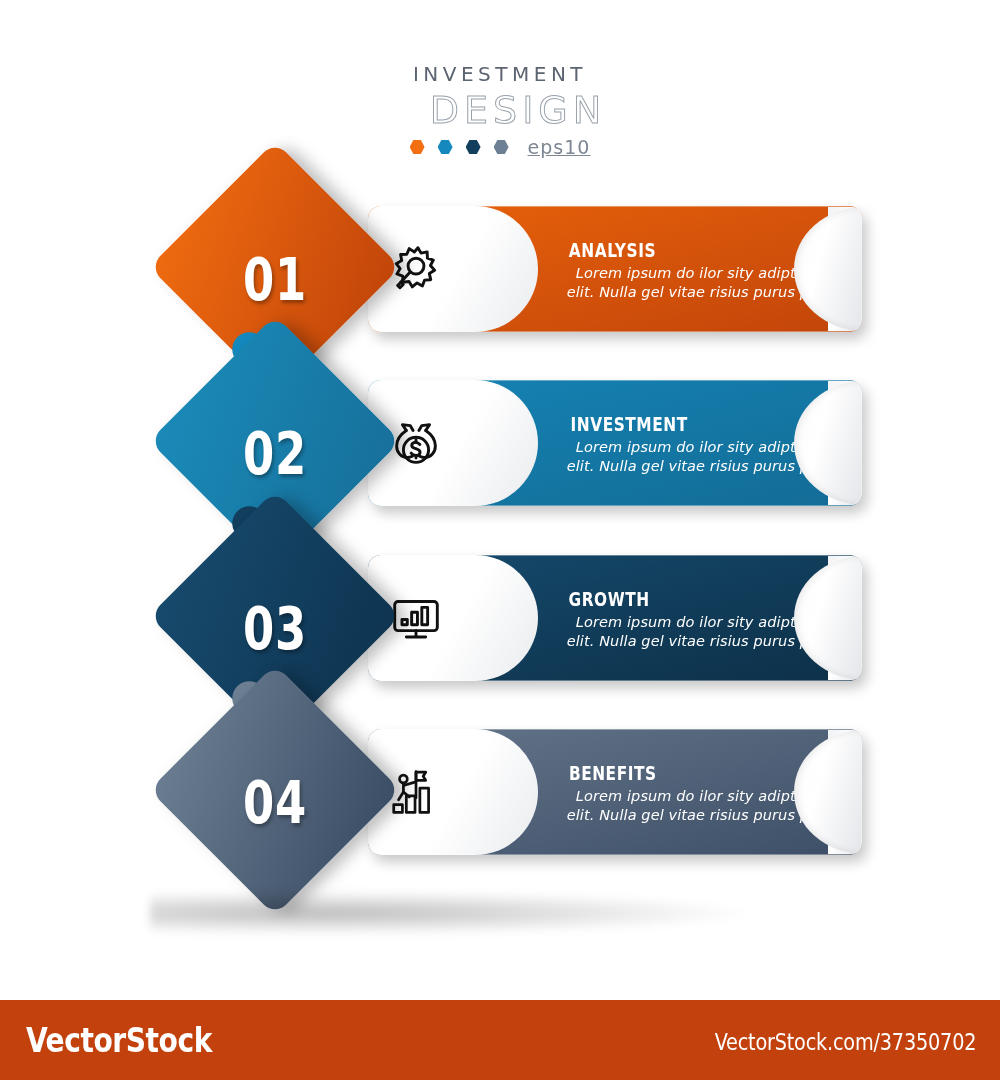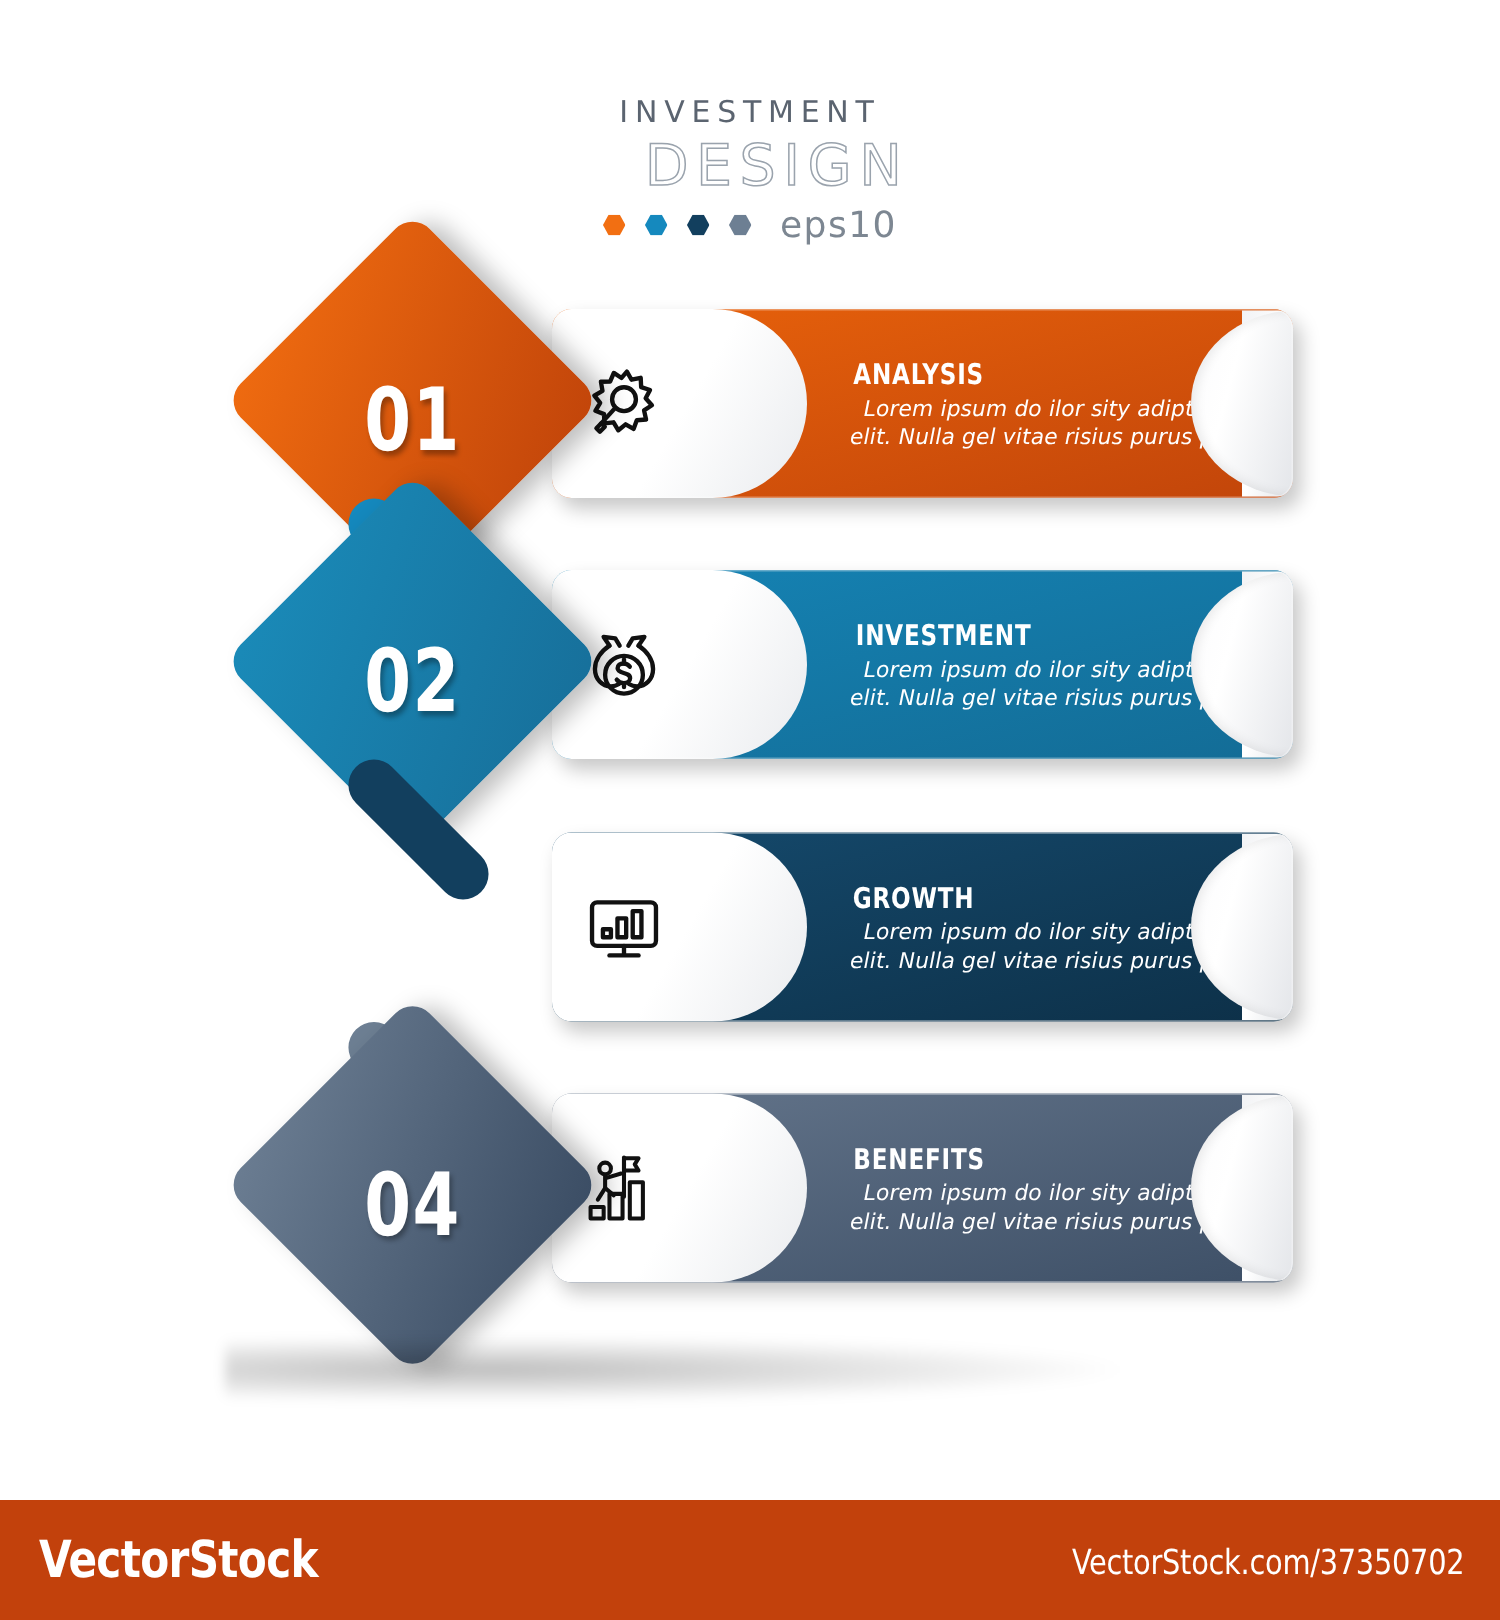--- a/index.html
+++ b/index.html
@@ -19,22 +19,22 @@
     font-family:"DejaVu Sans", sans-serif;
   }
   .hdr-line2{
     font-size:38px;letter-spacing:5px;color:#ffffff;font-weight:400;
     -webkit-text-stroke:1px #9aa3ad;
     font-family:"DejaVu Sans", sans-serif;
     margin-top:2px;line-height:44px;padding-left:36px;
   }
   .hdr-dots{margin-top:4px;display:flex;justify-content:center;align-items:center;gap:13px;}
   .hex{width:15px;height:15px;clip-path:polygon(25% 4%,75% 4%,100% 50%,75% 96%,25% 96%,0% 50%);}
-  .eps{font-size:24px;color:#7d8792;letter-spacing:1px;margin-left:6px;
-       font-family:"DejaVu Sans", sans-serif;}
+  .eps{font-size:19px;color:#7d8792;letter-spacing:1px;margin-left:6px;
+       font-family:"DejaVu Sans", sans-serif;text-decoration:underline;}
 
   
   .row{position:absolute;left:0;width:1000px;height:180px;}
   .row1{top:180px}.row2{top:354px}.row3{top:529px}.row4{top:703px}
 
   
   .sq-wrap{position:absolute;left:160px;top:0;width:230px;height:230px;}
   .sq{
     position:absolute;left:26px;top:-2px;width:178px;height:178px;
     transform:rotate(-45deg);
@@ -206,20 +206,24 @@
    </svg>
           </div>
         </div>
         <div class="txt">
           <div class="txt-title">GROWTH</div>
           <div class="txt-body">Lorem ipsum do ilor sity adiptscing elit. Nulla gel vitae risius purus praeir</div>
         </div>
         <div class="cap-round"></div>
         <div class="cap"></div>
         <div class="bar-border"></div>
+      </div>
+      <div class="sq-wrap">
+        <div class="sq" style="background: linear-gradient(155deg, rgb(23, 74, 109) 0%, rgb(14, 52, 80) 100%);"></div>
+        <div class="sq-num">03</div>
       </div>
       <div class="stub" style="background: rgb(109, 127, 147);"></div>
     </div>
   <div class="row row4">
       <div class="bar" style="background: linear-gradient(165deg, rgb(100, 117, 139) 0%, rgb(61, 79, 102) 100%); text-decoration: underline;">
         <div class="pod">
           <div class="icon-holder">
             <svg viewBox="0 0 64 64" fill="none" stroke="#111" stroke-width="2.8" stroke-linecap="round" stroke-linejoin="round">
      <circle cx="19" cy="17.5" r="4"></circle>
      <path d="M19 22v9l-5 8"></path>

